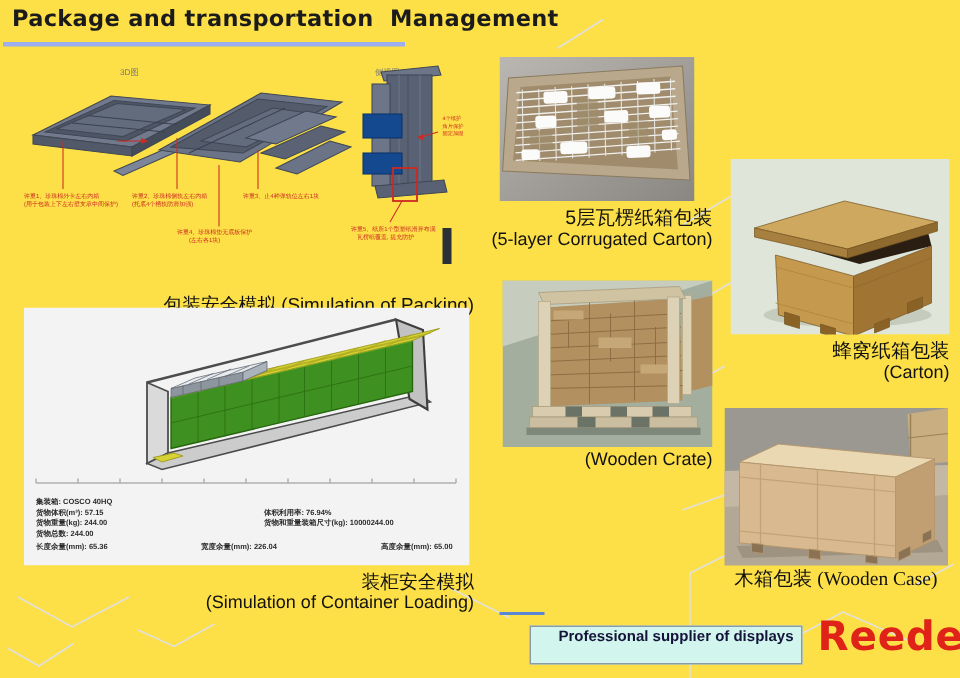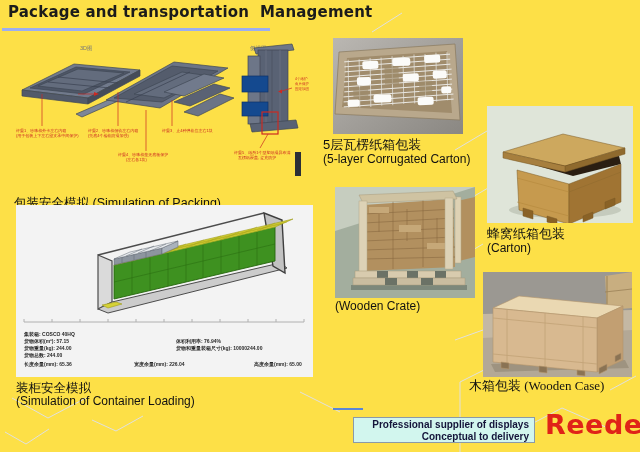--- a/index.html
+++ b/index.html
@@ -7,21 +7,21 @@
     position:relative;width:640px;height:452px;background:#fde047;
     overflow:hidden;font-family:"Liberation Sans","DejaVu Sans",sans-serif;
   }
   .abs{position:absolute;}
   .title{
     font-family:"DejaVu Sans","Liberation Sans",sans-serif;
     font-weight:bold;font-size:15px;color:#1b1b1b;letter-spacing:0.2px;
     white-space:pre;
   }
   .underline{background:#9caef0;}
-  .cap{color:#111;text-align:left;line-height:1.15;}
+  .cap{color:#111;text-align:right;line-height:1.15;}
   .cap-zh{font-size:13px;}
   .cap-en{font-size:12px;}
   .photo{overflow:hidden;}
   .footer-box{
     background:#d2f6ee;border:1px solid #8a9aa8;color:#14143a;
     font-weight:bold;font-size:10px;line-height:12px;text-align:right;
     padding:1px 5px 0 0;box-sizing:border-box;
   }
   .brand{
     font-family:"DejaVu Sans","Liberation Sans",sans-serif;
@@ -361,17 +361,16 @@
       <polygon points="56,94 64,95 64,101 56,100" fill="#8a7354"></polygon>
       <polygon points="94,98 102,99 102,104 94,103" fill="#8a7354"></polygon>
       <polygon points="116,96 124,92 124,98 116,102" fill="#8a7354"></polygon>
       <polygon points="132,84 138,81 138,87 132,90" fill="#8a7354"></polygon>
     </g>
   </svg>
   <div class="abs cap cap-zh" style="left:469px;top:379px;width:156px;font-family:Liberation Serif, serif;">木箱包装 (Wooden Case)</div>
 
   <div class="abs footer-box" style="left:353px;top:417px;width:182px;height:26px;">
     <div>Professional supplier of displays</div>
-    <div>Conceptual to delivery</div>
   </div>
   <div class="abs brand" style="left:545px;top:409px;">Reede</div>
 
 </div>
 
 </body></html>

